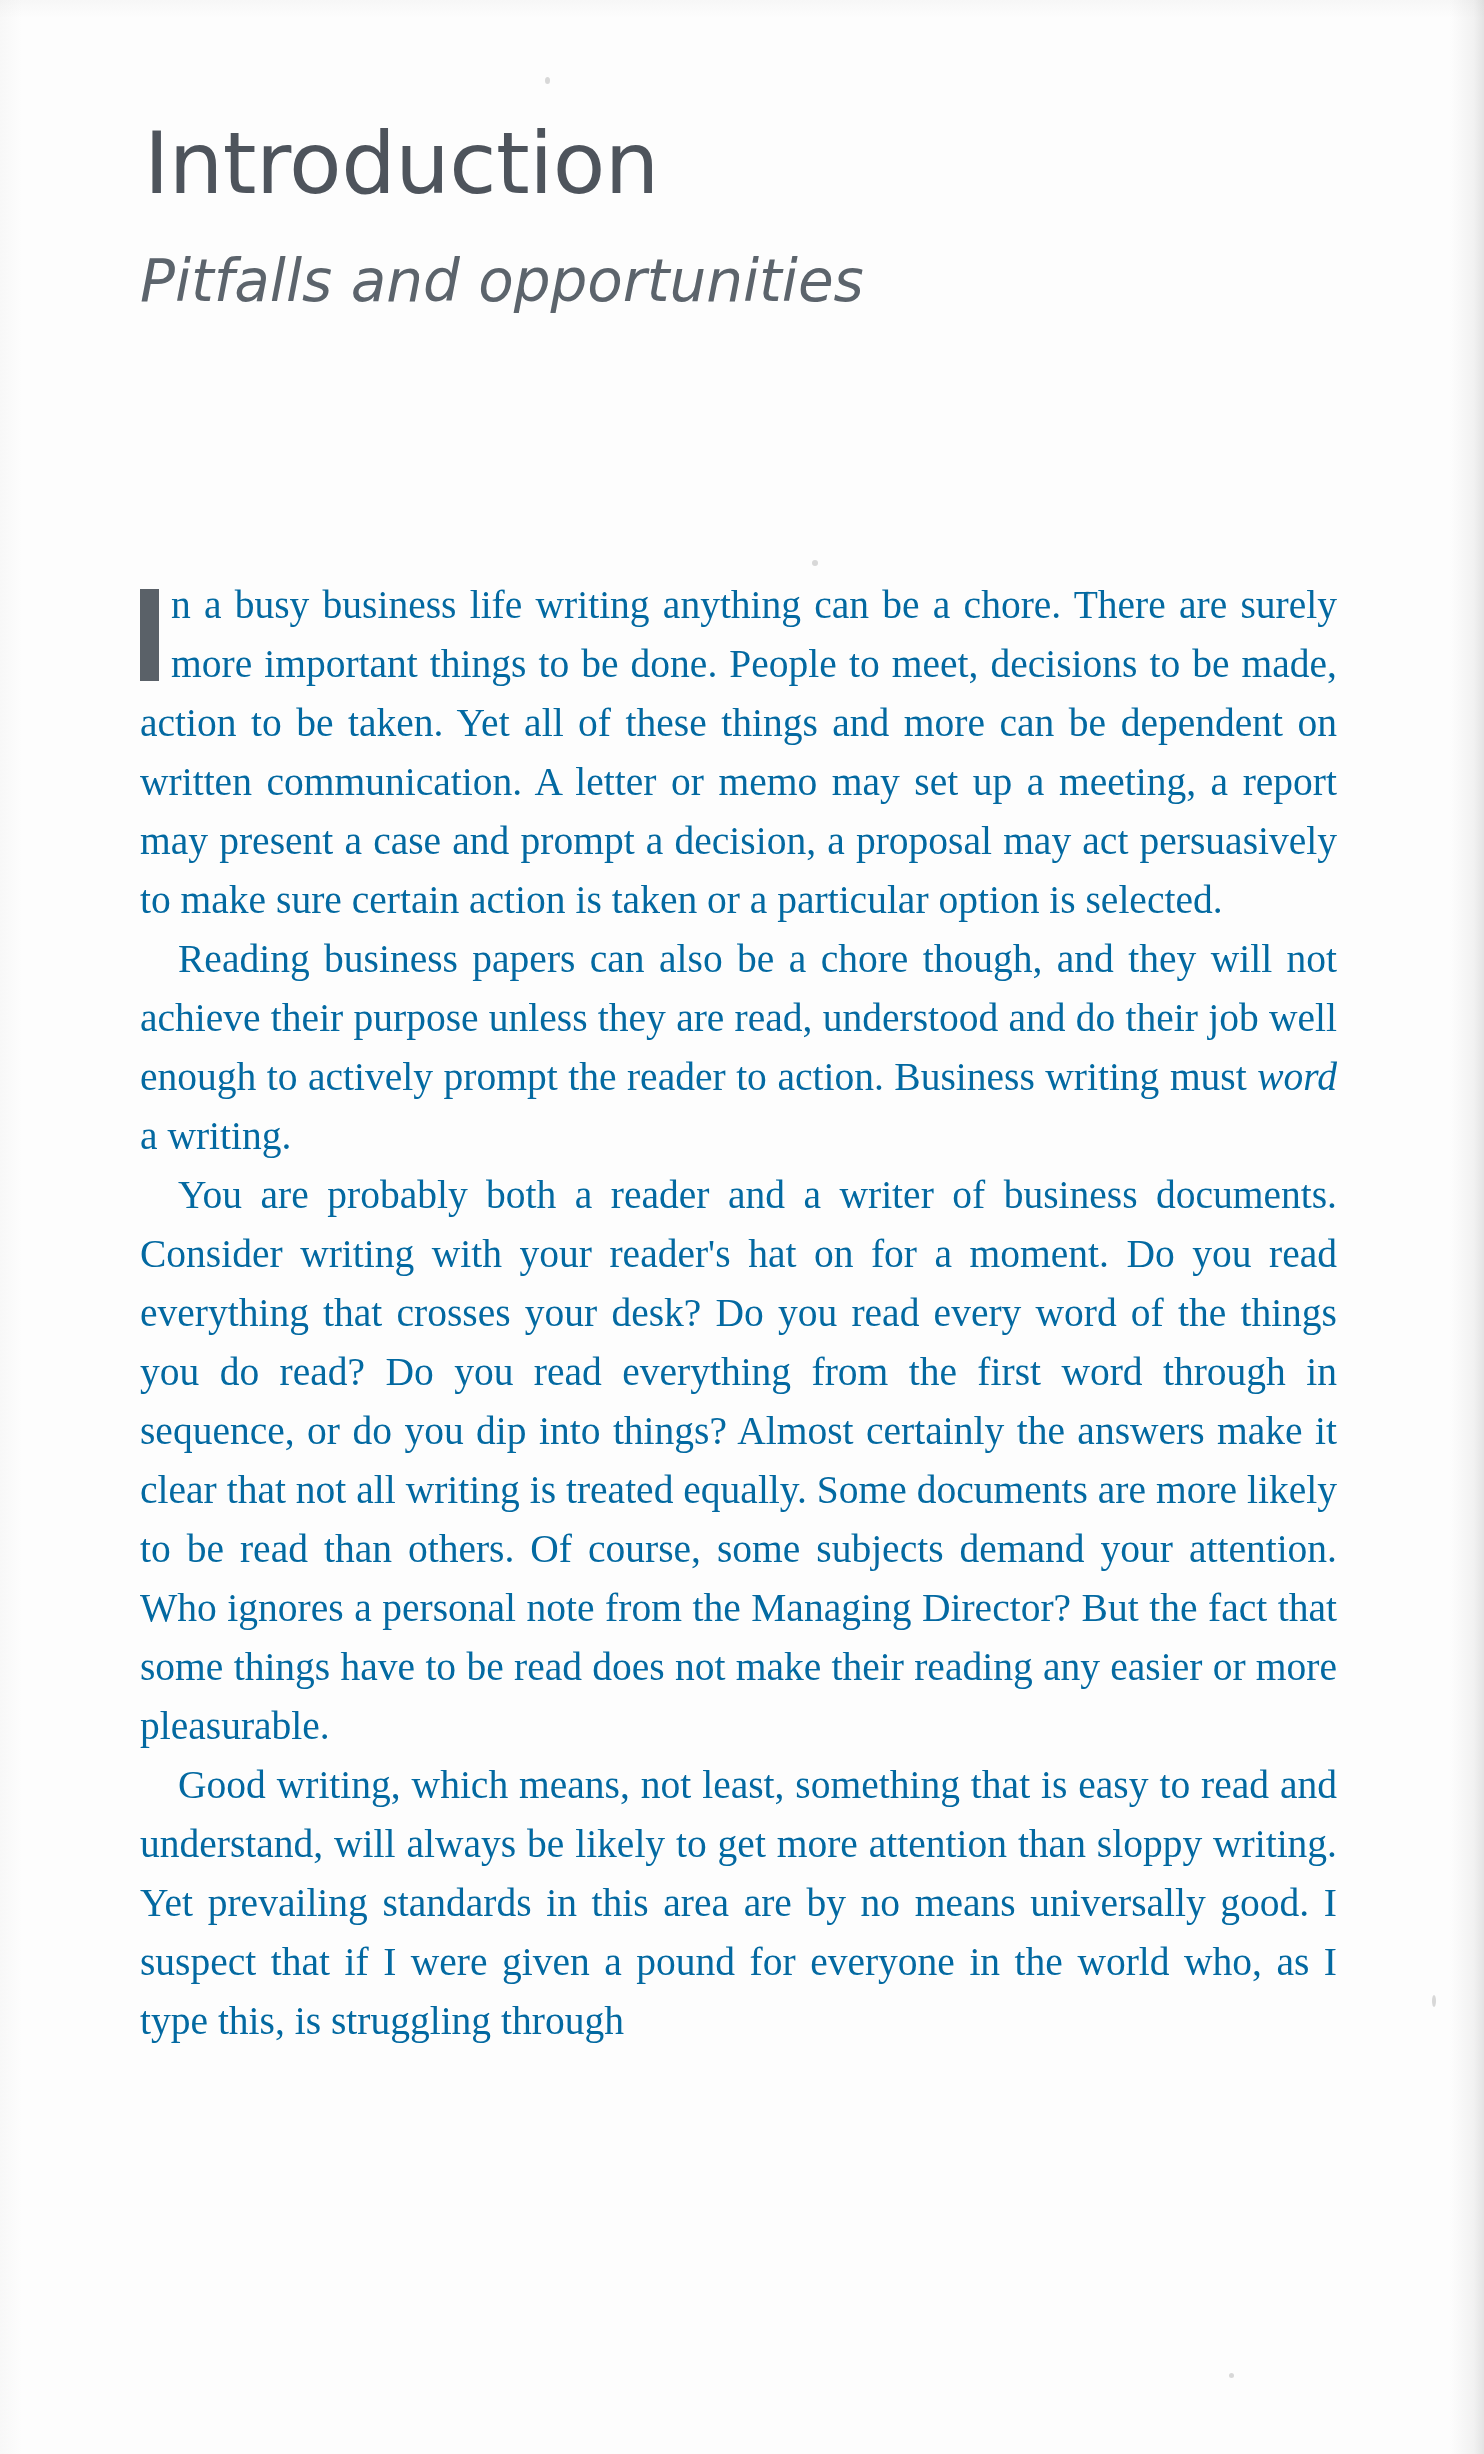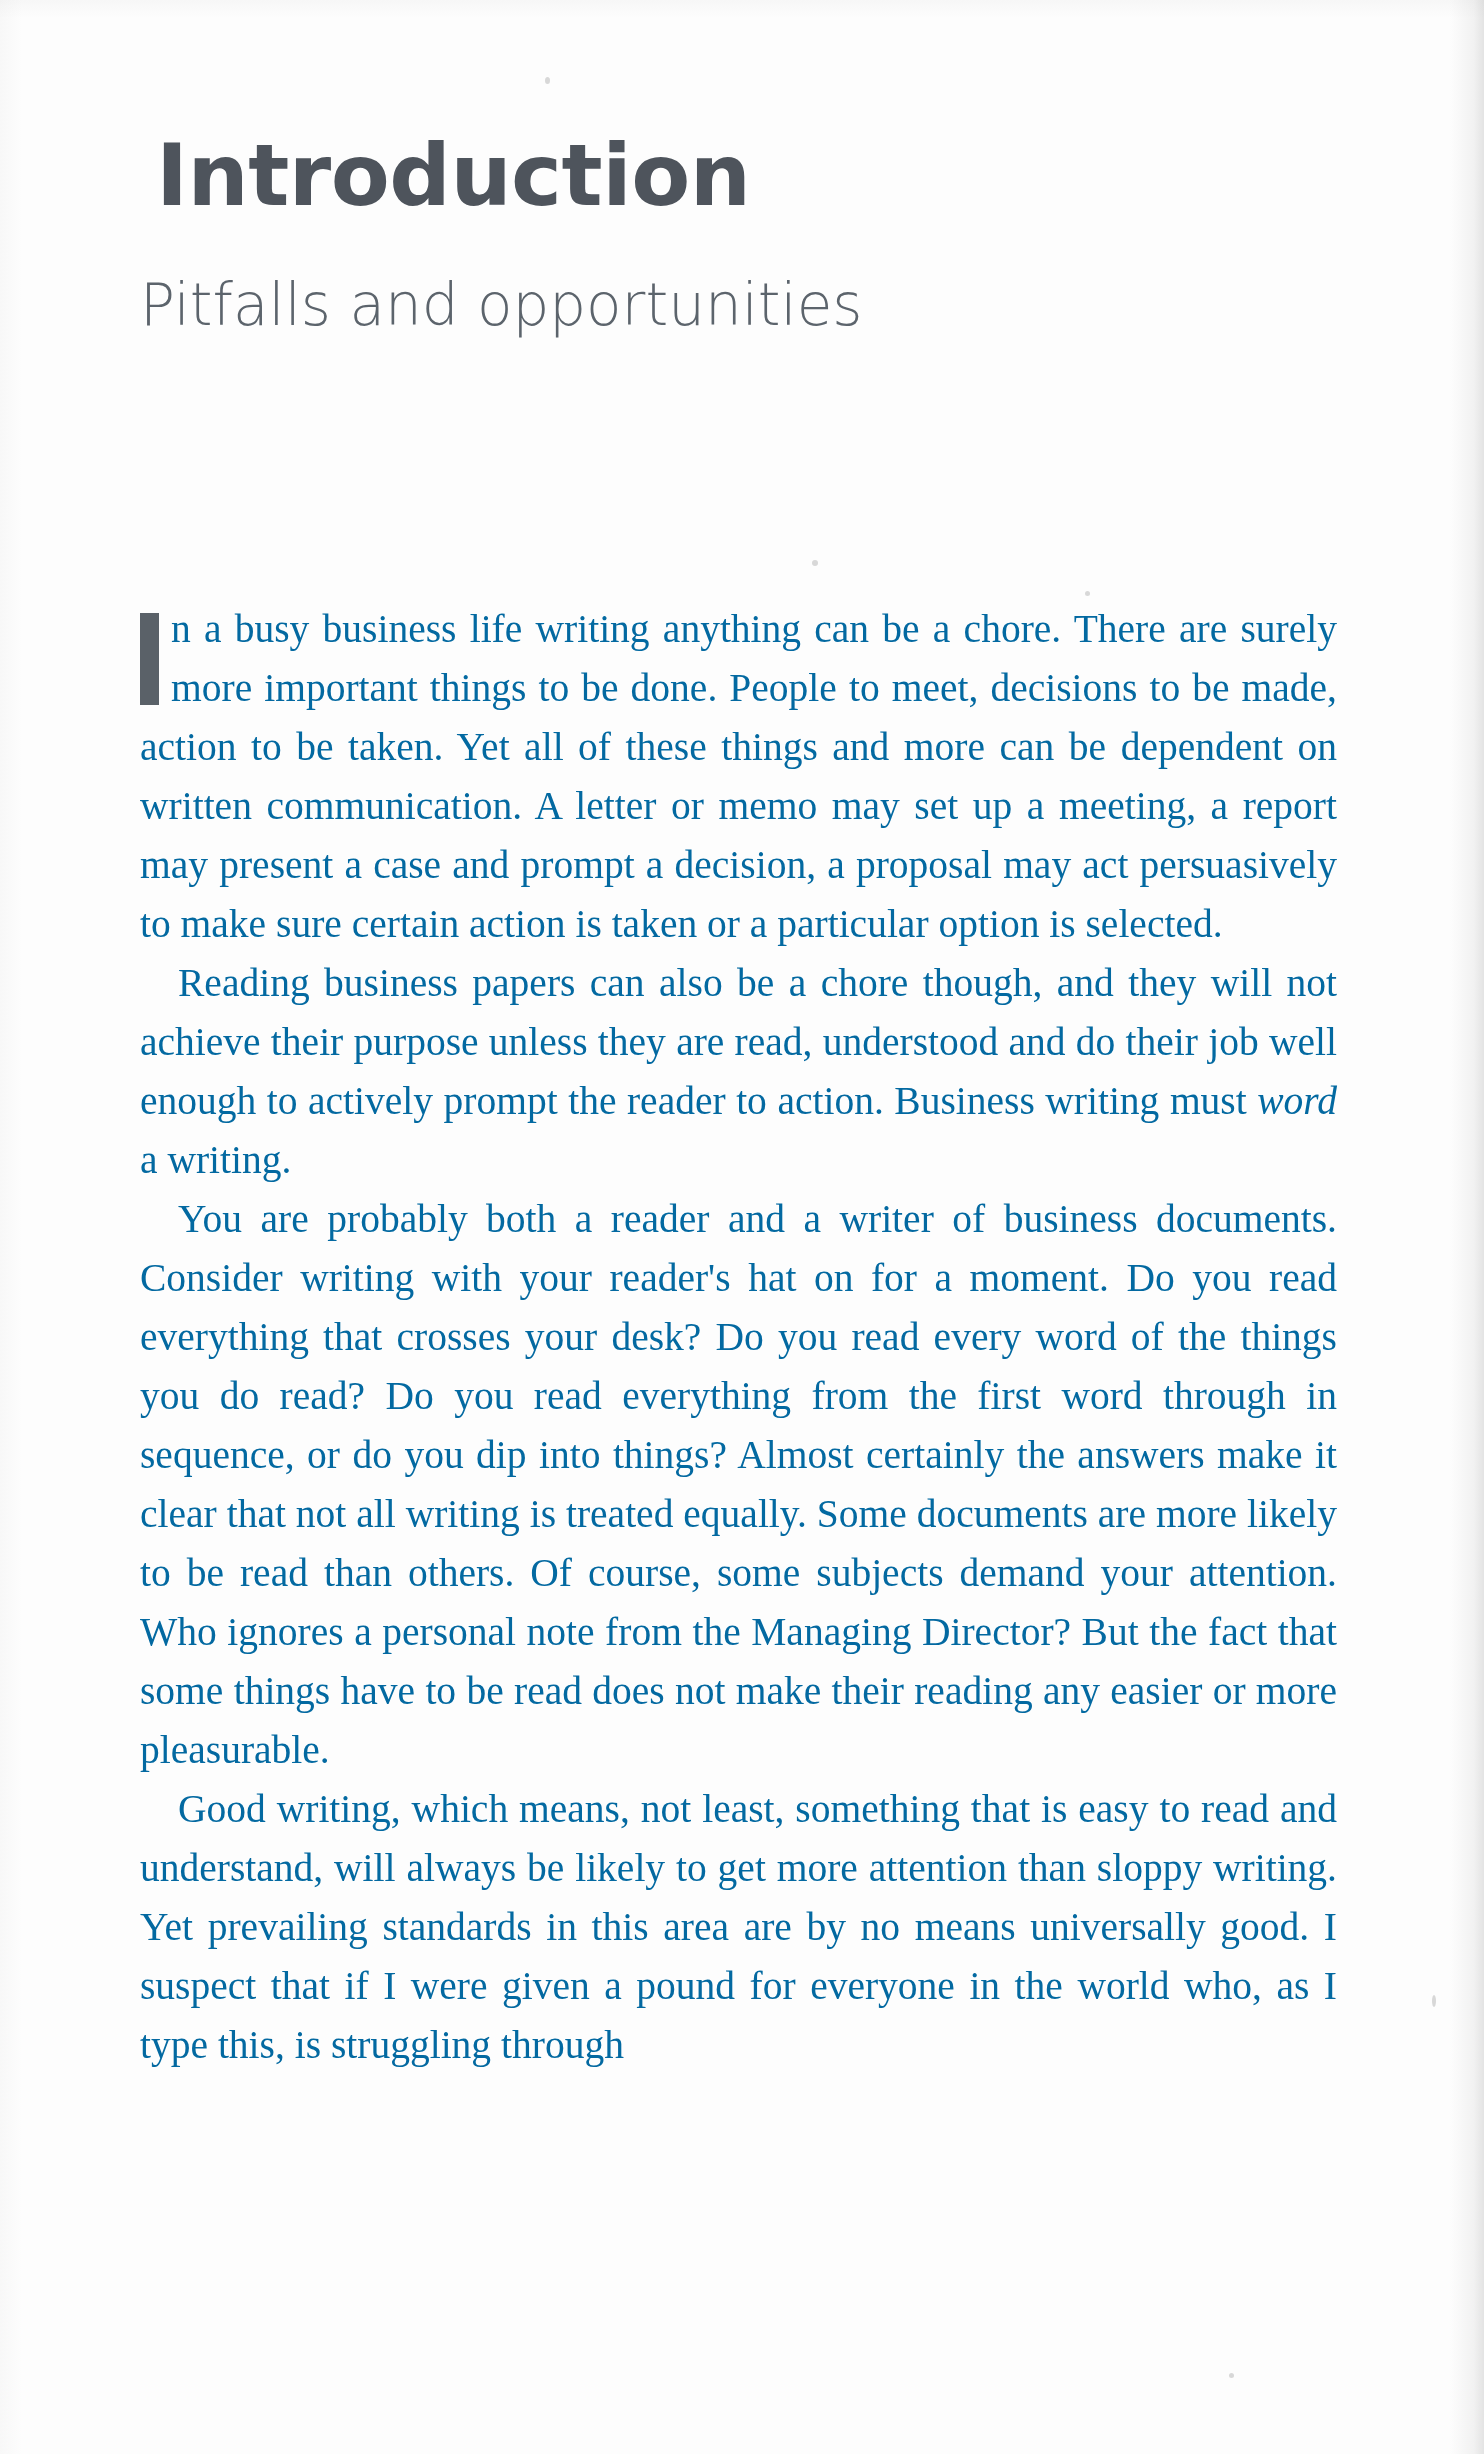--- a/index.html
+++ b/index.html
@@ -49,38 +49,39 @@
   .content {
     position: absolute;
     left: 140px;
     top: 0;
     width: 1200px;
     height: 100%;
   }
 
   .chapter-title {
     font-family: "DejaVu Sans", sans-serif;
-    font-weight: bold;
+    font-weight: normal;
     font-size: 86px;
     line-height: 1.0;
     letter-spacing: -0.5px;
     color: #4e545c;
-    margin: 16px;
+    margin: 4px;
     padding-top: 116px;
   }
 
   .chapter-subtitle {
     font-family: "DejaVu Sans", sans-serif;
     font-weight: 300;
     font-size: 58px;
     line-height: 1.0;
     color: #5c646c;
     margin: 0;
     padding-top: 42px;
     letter-spacing: 0px;
+    font-style: italic;
   }
 
   .body-block {
     padding-top: 266px;
     width: 1197px;
   }
 
   p.body {
     font-family: "Liberation Serif", "DejaVu Serif", serif;
     font-size: 39.5px;

